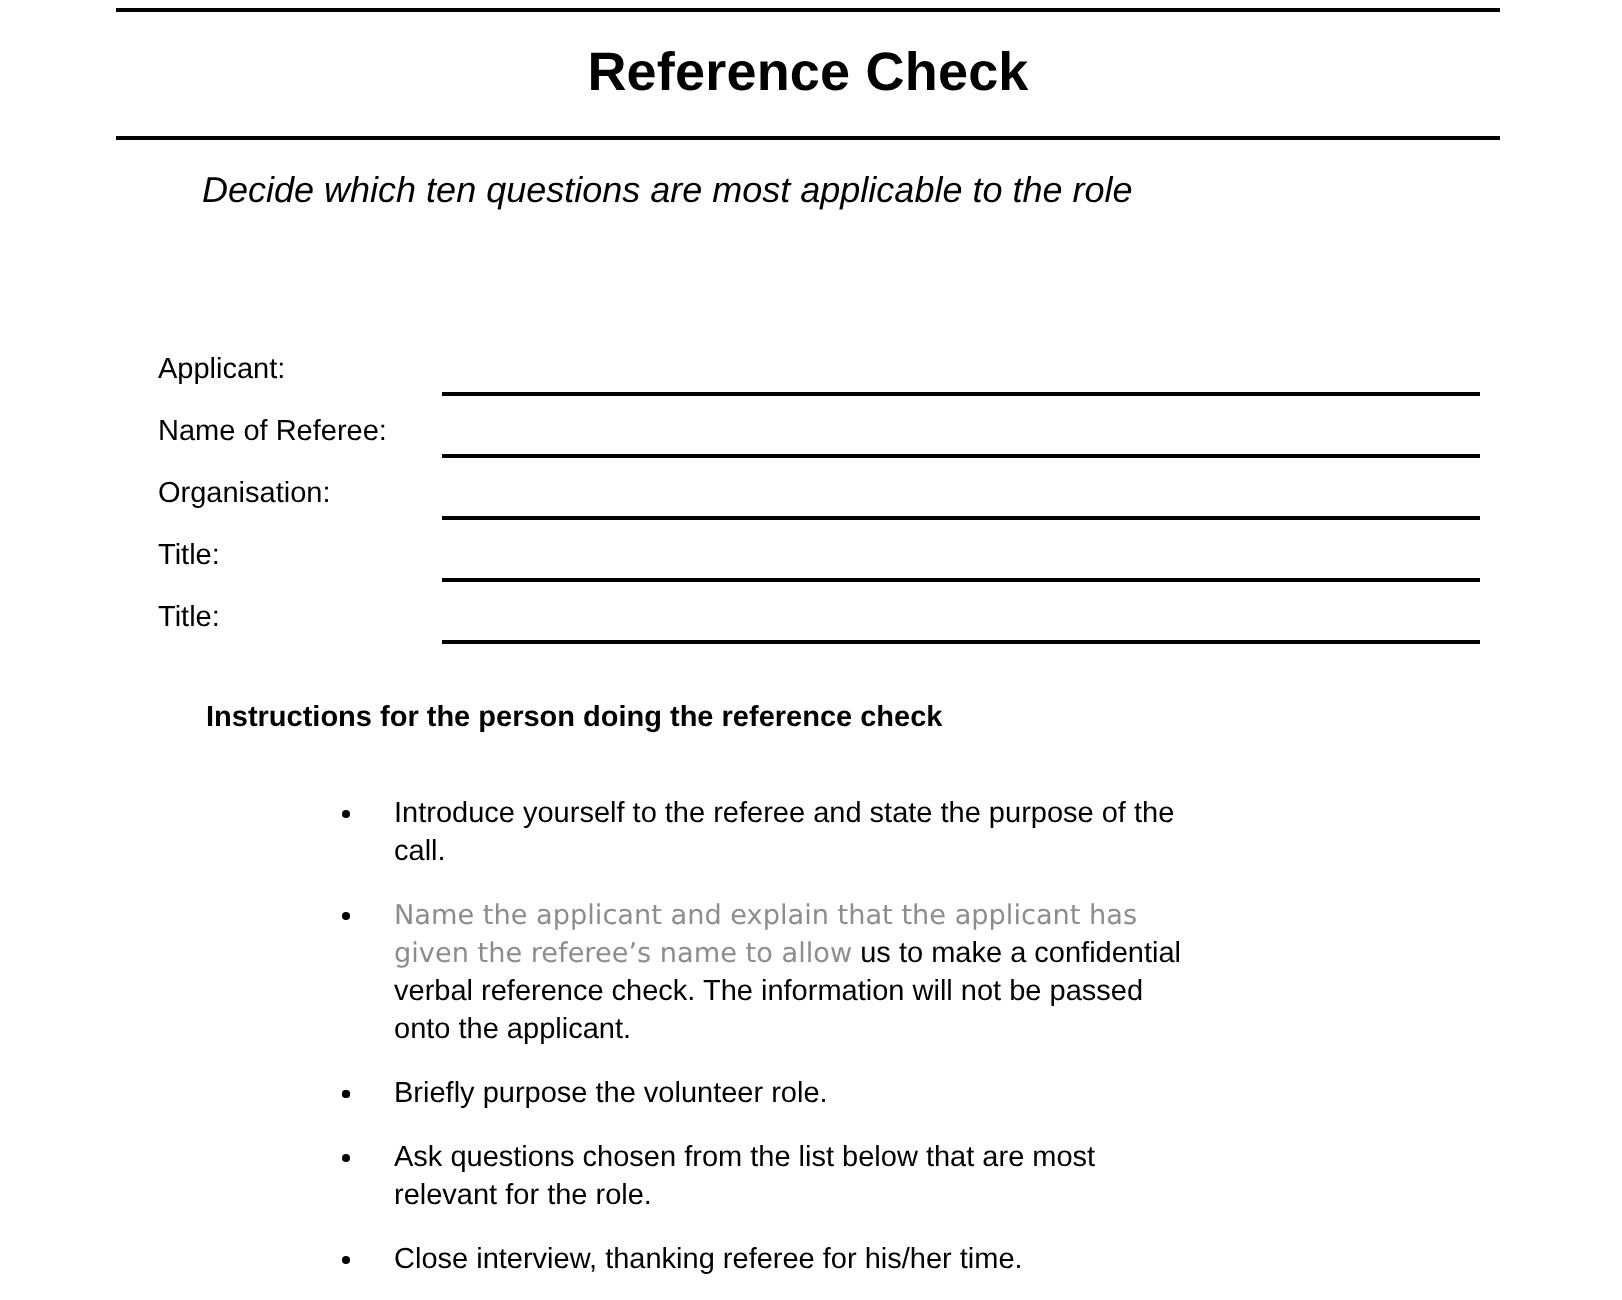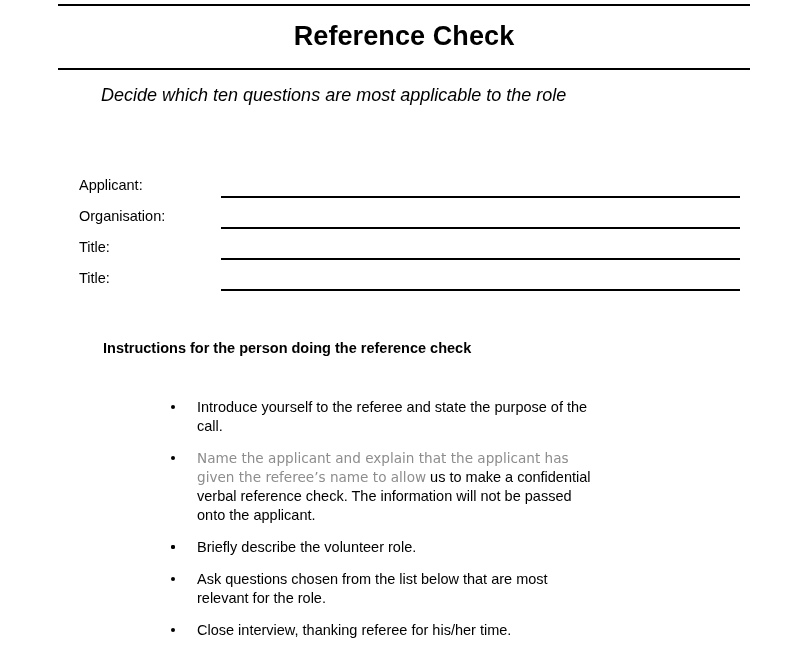--- a/index.html
+++ b/index.html
@@ -82,21 +82,21 @@
     left: 221px;
     width: 519px;
     top: 20px;
     height: 2px;
     background: #000000;
   }
 
   
   .instructions-heading {
     position: absolute;
-    top: 341px;
+    top: 352px;
     left: 103px;
     font-size: 14.5px;
     font-weight: bold;
     line-height: 1.1;
     white-space: nowrap;
   }
 
   
   .bullet-list {
     position: absolute;
@@ -145,20 +145,24 @@
   <div class="subtitle">Decide which ten questions are most applicable to the role</div>
 
   <div class="form-block">
 
     <div class="form-row">
       <span class="form-label">Applicant:</span>
       <span class="form-line"></span>
     </div>
 
 
+    <div class="form-row">
+      <span class="form-label">Name of Referee:</span>
+      <span class="form-line"></span>
+    </div>
 
     <div class="form-row">
       <span class="form-label">Organisation:</span>
       <span class="form-line"></span>
     </div>
 
     <div class="form-row">
       <span class="form-label">Title:</span>
       <span class="form-line"></span>
     </div>
@@ -183,21 +187,21 @@
       <span class="bullet-dot"></span>
       <div class="bullet-text"><span class="faded-line">Name the applicant and explain that the applicant has given the referee’s name to allow</span><span> us to make a confidential verbal reference check. The information will not be passed onto the applicant.</span></div>
     </div>
 
     <div class="bullet-item">
       <span class="bullet-dot"></span>
     </div>
 
     <div class="bullet-item">
       <span class="bullet-dot"></span>
-      <div class="bullet-text">Briefly describe the volunteer role.</div>
+      <div class="bullet-text">Briefly purpose the volunteer role.</div>
     </div>
 
     <div class="bullet-item">
       <span class="bullet-dot"></span>
       <div class="bullet-text">Ask questions chosen from the list below that are most relevant for the role.</div>
     </div>
 
     <div class="bullet-item">
       <span class="bullet-dot"></span>
       <div class="bullet-text">Close interview, thanking referee for his/her time.</div>

